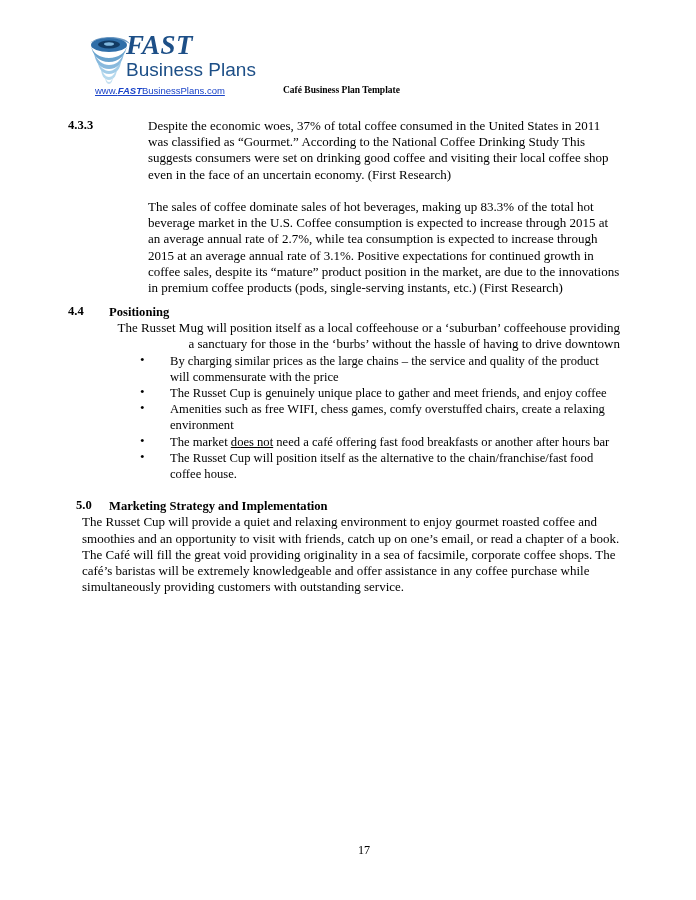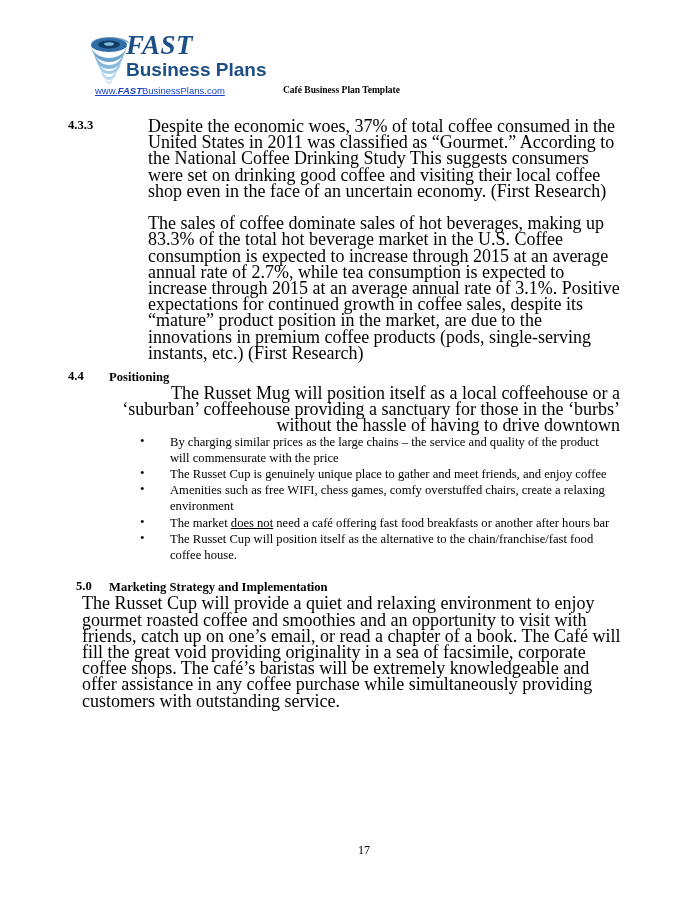--- a/index.html
+++ b/index.html
@@ -54,21 +54,21 @@
     font-style: italic;
     font-weight: bold;
     font-size: 27px;
     color: #1d4f87;
     line-height: 26px;
     letter-spacing: 0.5px;
     display: block;
   }
   .brand-plans {
     font-family: "Liberation Sans", "DejaVu Sans", sans-serif;
-    font-weight: bold;
+    font-weight: normal;
     font-size: 19px;
     color: #1d4f87;
     line-height: 22px;
     display: block;
     margin-top: 1px;
   }
 
   .header-rule-row {
     position: absolute;
     left: 0;
@@ -128,21 +128,21 @@
     font-weight: bold;
     font-size: 12.6px;
     line-height: 16px;
     margin-left: 66px;
   }
   .sec-heading.tight {
     margin-left: 27px;
   }
 
   .para {
-    font-size: 18px;
+    font-size: 13px;
     line-height: 16.2px;
     text-align: left;
     margin: 0;
   }
   .para.indent-sub {
     margin-left: 148px;
     margin-right: 76px;
   }
   .para.indent-mid {
     margin-left: 113px;

